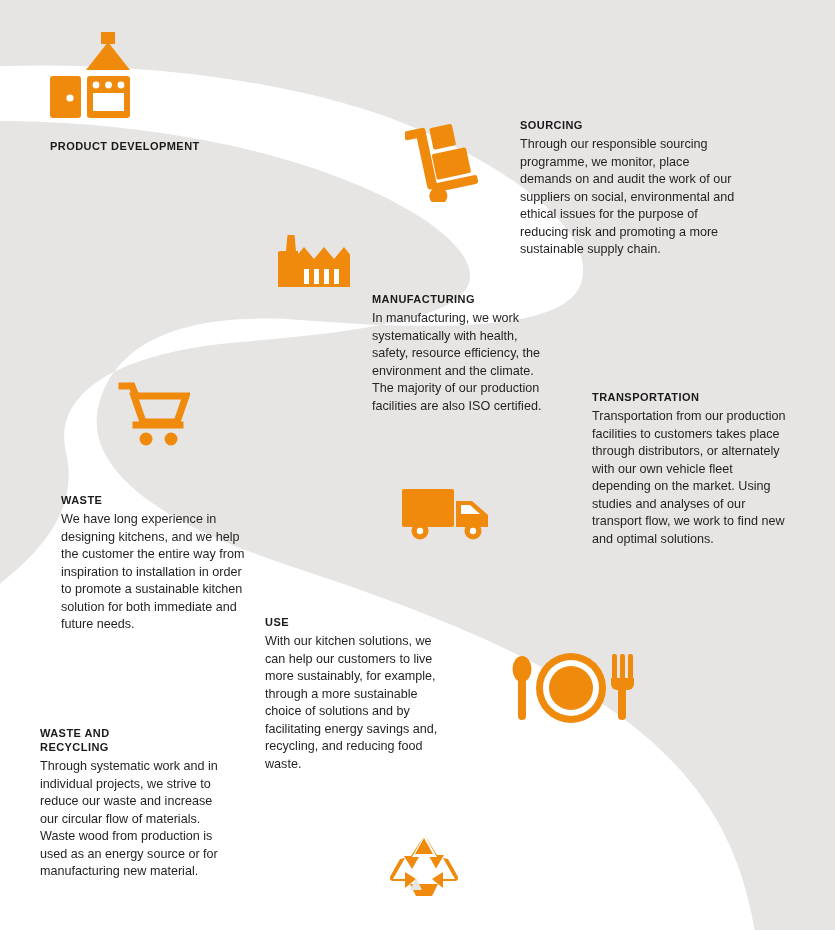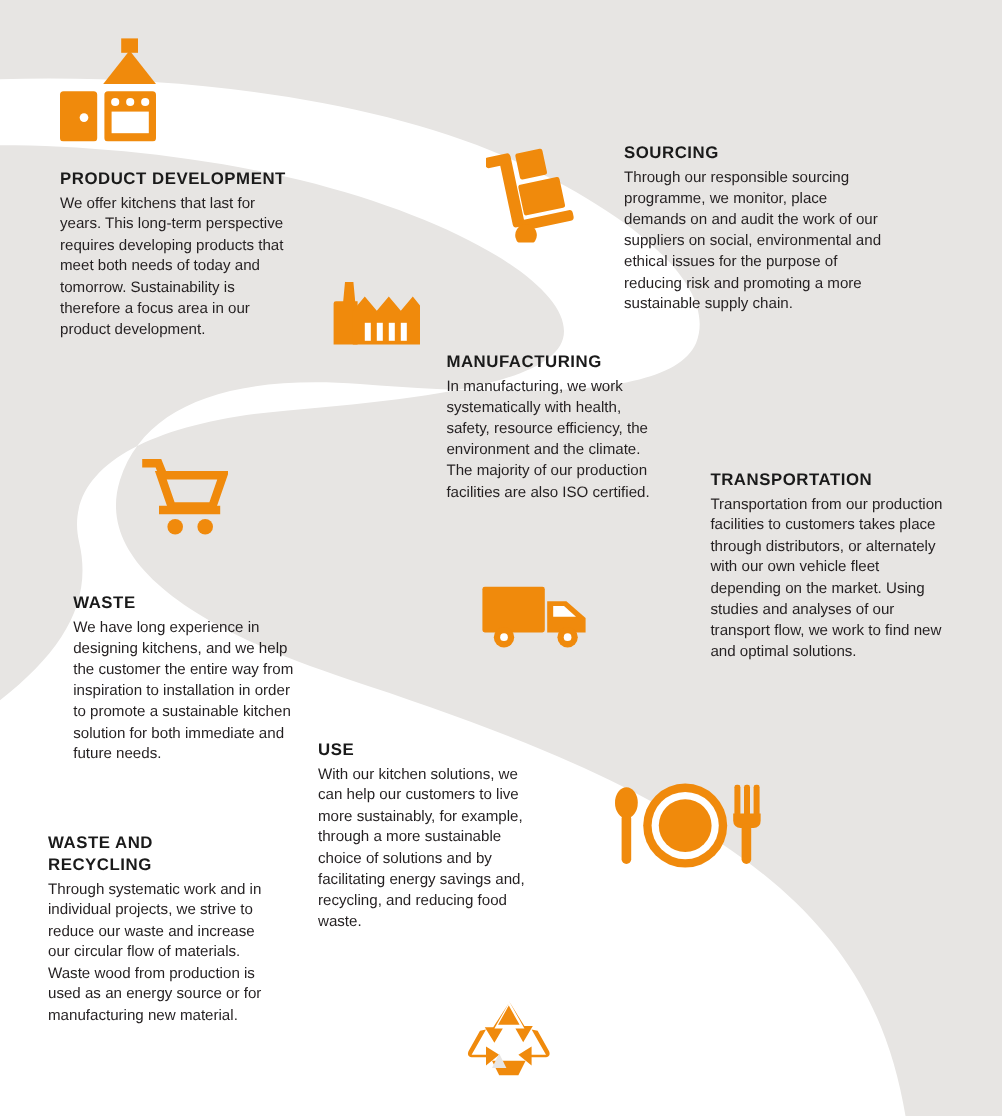--- a/index.html
+++ b/index.html
@@ -21,21 +21,21 @@
     inset: 0;
     width: 835px;
     height: 930px;
   }
   .block {
     position: absolute;
     z-index: 5;
   }
   .block h3 {
     margin: 0 0 3px 0;
-    font-size: 14px;
+    font-size: 11px;
     font-weight: 700;
     letter-spacing: 0.45px;
     color: #1a1a1a;
     line-height: 1.27;
     font-family: "Liberation Sans", sans-serif;
   }
   .block p {
     margin: 0;
     font-size: 12.6px;
     line-height: 1.395;
@@ -67,21 +67,20 @@
              C 40,560 80,512 66,452
              C 52,392 120,352 240,342
              C 360,332 470,318 470,276
              C 470,236 380,182 250,150
              C 150,126 40,118 -40,122
              Z" fill="#ffffff"></path>
   </svg>
 
   <div class="block" style="left:50px; top:140px; width:192px;">
     <h3>PRODUCT DEVELOPMENT</h3>
-    <p>We offer kitchens that last for years. This long-term perspective requires developing products that meet both needs of today and tomorrow. Sustainability is therefore a focus area in our product development.</p>
   </div>
 
   <div class="block" style="left:520px; top:119px; width:218px;">
     <h3>SOURCING</h3>
     <p>Through our responsible sourcing programme, we monitor, place demands on and audit the work of our suppliers on social, environmental and ethical issues for the purpose of reducing risk and promoting a more sustainable supply chain.</p>
   </div>
 
   <div class="block" style="left:372px; top:293px; width:185px;">
     <h3>MANUFACTURING</h3>
     <p>In manufacturing, we work systematically with health, safety, resource efficiency, the environment and the climate. The majority of our production facilities are also ISO certified.</p>
@@ -95,21 +94,21 @@
   <div class="block" style="left:61px; top:494px; width:187px;">
     <h3>WASTE</h3>
     <p>We have long experience in designing kitchens, and we help the customer the entire way from inspiration to installation in order to promote a sustainable kitchen solution for both immediate and future needs.</p>
   </div>
 
   <div class="block" style="left:265px; top:616px; width:178px;">
     <h3>USE</h3>
     <p>With our kitchen solutions, we can help our customers to live more sustainably, for example, through a more sustainable choice of solutions and by facilitating energy savings and, recycling, and reducing food waste.</p>
   </div>
 
-  <div class="block" style="left:40px; top:694px; width:192px;">
+  <div class="block" style="left:40px; top:727px; width:192px;">
     <h3 style="max-width:120px;">WASTE AND RECYCLING</h3>
     <p>Through systematic work and in individual projects, we strive to reduce our waste and increase our circular flow of materials. Waste wood from production is used as an energy source or for manufacturing new material.</p>
   </div>
 
   <div class="icon" style="left:48px; top:28px;">
     <svg width="100" height="90" viewBox="0 0 100 90">
       <g fill="#f08a0c">
         <rect x="53" y="4" width="14" height="12"></rect>
         <path d="M38 42 L60 14 L82 42 Z"></path>
         <rect x="2" y="48" width="31" height="42" rx="3"></rect>

